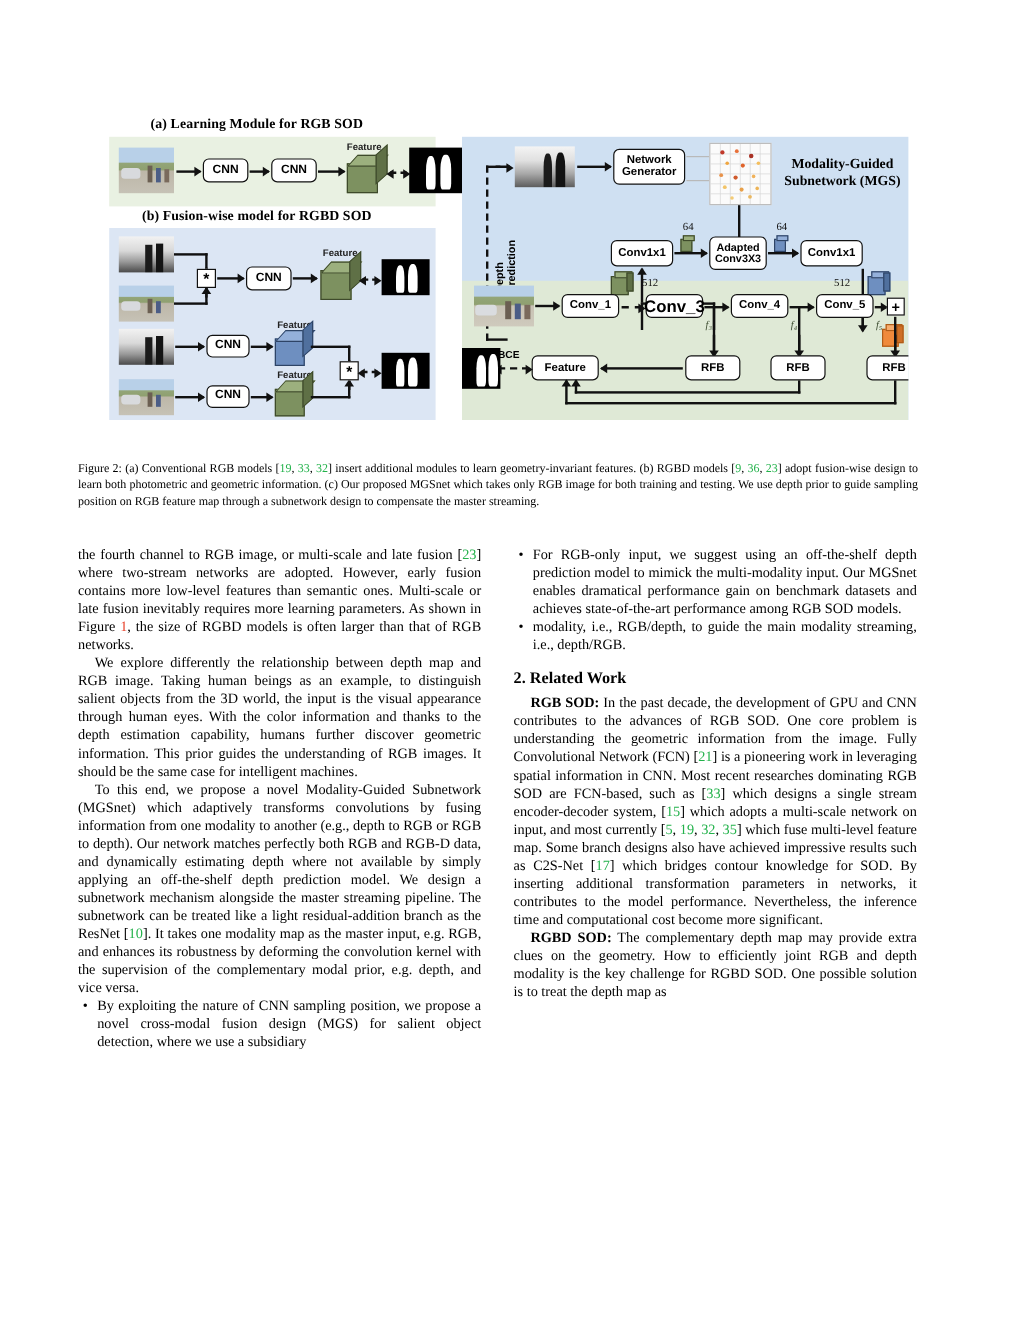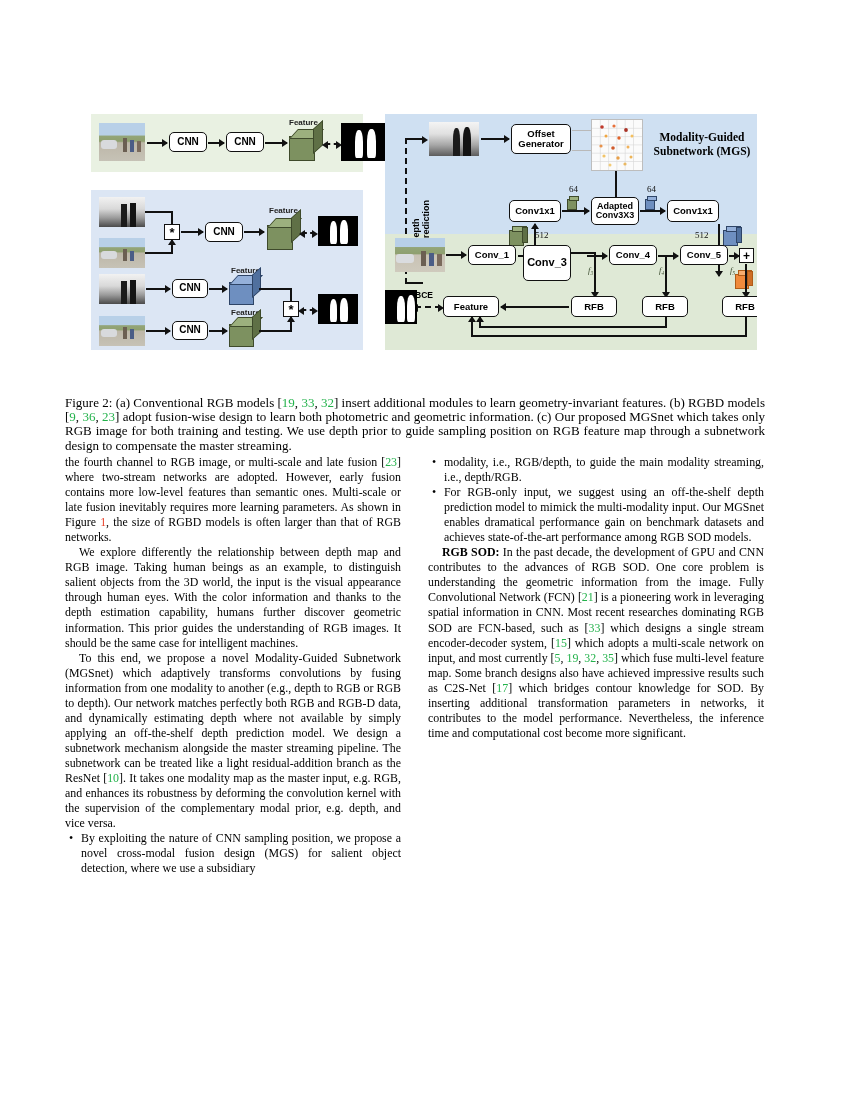--- a/index.html
+++ b/index.html
@@ -249,25 +249,24 @@
     border: 1px solid #bdbdbd;
   }
 
   
   .caption {
     position: absolute;
     left: 65px;
     top: 384px;
     width: 700px;
     font-family: "Liberation Serif", serif;
-    font-size: 13px;
+    font-size: 10px;
     line-height: 14.2px;
     text-align: justify;
     text-justify: inter-word;
-    margin-top: 12px;
   }
   .ref-g { color: #23b24b; }
   .ref-r { color: #e8412a; }
 
   
   .col {
     position: absolute;
     top: 455px;
     width: 336px;
     font-family: "Liberation Serif", serif;
@@ -306,20 +305,21 @@
   }
   .bold-lead { font-weight: bold; }
 </style>
 </head>
 <body>
 
 <div class="page">
 
   <div class="figure-area">
 
+    <div class="panel-title panel-a-title">(a)  Learning Module for RGB SOD</div>
     <div class="panel-a">
       <div class="photo" style="left:8px; top:9px; width:46px; height:38px;
                   background:linear-gradient(#b8d0e8 0%,#b8d0e8 32%,#93a578 34%,#8fa070 48%,#bdb7a8 52%,#c6c2b6 100%);">
         <div style="position:absolute;left:2px;top:17px;width:16px;height:9px;background:#d8dadd;border-radius:3px;"></div>
         <div style="position:absolute;left:24px;top:15px;width:4px;height:14px;background:#6b5f52;"></div>
         <div style="position:absolute;left:31px;top:17px;width:4px;height:12px;background:#4b5d86;"></div>
         <div style="position:absolute;left:38px;top:18px;width:4px;height:11px;background:#7a6a5c;"></div>
       </div>
       <div class="arrow-h" style="left:56px; top:28px; width:20px;"></div>
       <div class="nbox" style="left:78px; top:18px; width:38px; height:20px; font-size:10px;">CNN</div>
@@ -333,20 +333,21 @@
         <div class="cube-top" style="left:0; top:0; width:24px; height:8px; background:#9cb07e; border:1px solid #3e4a2b; transform:skewX(-42deg); transform-origin:bottom left;"></div>
         <div class="cube-side" style="left:24px; top:0px; width:8px; height:23px; background:#5f7046; border:1px solid #3e4a2b; transform:skewY(-42deg); transform-origin:top left;"></div>
       </div>
       <div class="dash-h lhead" style="left:234px; top:29px; width:14px;"></div>
       <div class="mask" style="left:250px; top:9px; width:46px; height:38px;">
         <div class="p1" style="left:14px; top:7px; width:8px; height:28px;"></div>
         <div class="p2" style="left:26px; top:6px; width:9px; height:29px;"></div>
       </div>
     </div>
 
+    <div class="panel-title panel-b-title">(b)  Fusion-wise model for RGBD SOD</div>
     <div class="panel-b">
 
       <div class="photo" style="left:8px; top:7px; width:46px; height:30px;
                   background:linear-gradient(#f2f2f2 0%,#d9d9d9 40%,#9a9a9a 70%,#4a4a4a 100%);">
         <div style="position:absolute;left:22px;top:7px;width:6px;height:23px;background:#1b1b1b;"></div>
         <div style="position:absolute;left:31px;top:6px;width:6px;height:24px;background:#141414;"></div>
       </div>
       <div class="photo" style="left:8px; top:48px; width:46px; height:30px;
                   background:linear-gradient(#b8d0e8 0%,#b8d0e8 30%,#93a578 32%,#8fa070 46%,#bdb7a8 50%,#c6c2b6 100%);">
         <div style="position:absolute;left:2px;top:13px;width:16px;height:8px;background:#d8dadd;border-radius:3px;"></div>
@@ -431,21 +432,21 @@
       </div>
 
       <div class="photo" style="left:44px; top:8px; width:50px; height:34px;
                   background:linear-gradient(#f4f4f4 0%,#e0e0e0 35%,#a6a6a6 68%,#5c5c5c 100%);">
         <div style="position:absolute;left:24px;top:6px;width:7px;height:28px;background:#1b1b1b;border-radius:40% 40% 0 0;"></div>
         <div style="position:absolute;left:34px;top:5px;width:8px;height:29px;background:#131313;border-radius:40% 40% 0 0;"></div>
       </div>
       <div class="arrow-h" style="left:96px; top:24px; width:28px;"></div>
 
       <div class="nbox" style="left:126px; top:10px; width:60px; height:30px; font-size:9.5px; flex-direction:column;">
-        <span>Offset</span>
+        <span>Network</span>
         <span>Generator</span>
       </div>
       <div class="line-h" style="left:187px; top:16px; width:19px; height:1px; background:#b9b9b9;"></div>
       <div class="line-h" style="left:187px; top:36px; width:19px; height:1px; background:#b9b9b9;"></div>
 
       <div class="offset-grid" style="left:206px; top:5px; width:50px; height:50px;">
         <svg width="50" height="50" viewBox="0 0 50 50">
           <g stroke="#d6d6d6" stroke-width="0.6">
             <line x1="0" y1="8.3" x2="50" y2="8.3"></line>
               <line x1="0" y1="16.6" x2="50" y2="16.6"></line>
@@ -525,21 +526,21 @@
       <div class="photo" style="left:10px; top:124px; width:50px; height:34px;
                   background:linear-gradient(#b8d0e8 0%,#b8d0e8 26%,#93a578 28%,#8fa070 46%,#c8c2b4 50%,#cfcabd 100%);">
         <div style="position:absolute;left:1px;top:16px;width:18px;height:9px;background:#dadcdf;border-radius:3px;"></div>
         <div style="position:absolute;left:26px;top:13px;width:5px;height:15px;background:#6b5f52;"></div>
         <div style="position:absolute;left:34px;top:15px;width:5px;height:13px;background:#4b5d86;"></div>
         <div style="position:absolute;left:42px;top:16px;width:5px;height:12px;background:#7a6a5c;"></div>
       </div>
       <div class="arrow-h" style="left:61px; top:140px; width:20px;"></div>
       <div class="nbox" style="left:83px; top:131px; width:48px; height:20px; font-size:9.5px;">Conv_1</div>
       <div class="dash-h" style="left:133px; top:141px; width:17px;"></div>
-      <div class="nbox" style="left:138px; top:131px; width:48px; height:36px; font-size:11px;">Conv_3</div>
+      <div class="nbox" style="left:153px; top:131px; width:48px; height:20px; font-size:14px;">Conv_3</div>
       <div class="fsub" style="left:203px; top:151px;">f₃</div>
       <div class="arrow-h" style="left:202px; top:141px; width:20px;"></div>
       <div class="nbox" style="left:224px; top:131px; width:48px; height:20px; font-size:9.5px;">Conv_4</div>
       <div class="fsub" style="left:274px; top:151px;">f₄</div>
       <div class="arrow-h" style="left:273px; top:141px; width:20px;"></div>
       <div class="nbox" style="left:295px; top:131px; width:48px; height:20px; font-size:9.5px;">Conv_5</div>
       <div class="fsub" style="left:345px; top:151px;text-align:right;">f₅</div>
       <div class="arrow-h" style="left:344px; top:141px; width:10px;"></div>
       <div class="plus-box" style="left:326px; top:134px; left:354px;">+</div>
       <div style="position:absolute; left:350px; top:156px; width:16px; height:17px;">
@@ -584,21 +585,23 @@
     <p class="noind"><span>the fourth channel to RGB image, or multi-scale and late fusion [</span><span class="ref-g">23</span><span>] where two-stream networks are adopted. However, early fusion contains more low-level features than semantic ones. Multi-scale or late fusion inevitably requires more learning parameters. As shown in Figure </span><span class="ref-r">1</span><span>, the size of RGBD models is often larger than that of RGB networks.</span></p>
     <p>We explore differently the relationship between depth map and RGB image. Taking human beings as an example, to distinguish salient objects from the 3D world, the input is the visual appearance through human eyes. With the color information and thanks to the depth estimation capability, humans further discover geometric information. This prior guides the understanding of RGB images. It should be the same case for intelligent machines.</p>
     <p><span>To this end, we propose a novel Modality-Guided Subnetwork (MGSnet) which adaptively transforms convolutions by fusing information from one modality to another (e.g., depth to RGB or RGB to depth). Our network matches perfectly both RGB and RGB-D data, and dynamically estimating depth where not available by simply applying an off-the-shelf depth prediction model. We design a subnetwork mechanism alongside the master streaming pipeline. The subnetwork can be treated like a light residual-addition branch as the ResNet [</span><span class="ref-g">10</span><span>]. It takes one modality map as the master input, e.g. RGB, and enhances its robustness by deforming the convolution kernel with the supervision of the complementary modal prior, e.g. depth, and vice versa.</span></p>
     <ul class="bullets">
       <li>By exploiting the nature of CNN sampling position, we propose a novel cross-modal fusion design (MGS) for salient object detection, where we use a subsidiary</li>
     </ul>
   </div>
 
   <div class="col col-right">
     <ul class="bullets">
+      <li>For RGB-only input, we suggest using an off-the-shelf depth prediction model to mimick the multi-modality input. Our MGSnet enables dramatical performance gain on benchmark datasets and achieves state-of-the-art performance among RGB SOD models.</li>
       <li style="padding-left:16px;">
         <span>modality, i.e., RGB/depth, to guide the main modality streaming, i.e., depth/RGB.</span>
       </li>
-      <li>For RGB-only input, we suggest using an off-the-shelf depth prediction model to mimick the multi-modality input. Our MGSnet enables dramatical performance gain on benchmark datasets and achieves state-of-the-art performance among RGB SOD models.</li>
     </ul>
+    <h2 class="section">2. Related Work</h2>
     <p><span class="bold-lead">RGB SOD:</span><span> In the past decade, the development of GPU and CNN contributes to the advances of RGB SOD. One core problem is understanding the geometric information from the image. Fully Convolutional Network (FCN) [</span><span class="ref-g">21</span><span>] is a pioneering work in leveraging spatial information in CNN. Most recent researches dominating RGB SOD are FCN-based, such as [</span><span class="ref-g">33</span><span>] which designs a single stream encoder-decoder system, [</span><span class="ref-g">15</span><span>] which adopts a multi-scale network on input, and most currently [</span><span class="ref-g">5</span>, <span class="ref-g">19</span>, <span class="ref-g">32</span>, <span class="ref-g">35</span><span>] which fuse multi-level feature map. Some branch designs also have achieved impressive results such as C2S-Net [</span><span class="ref-g">17</span><span>] which bridges contour knowledge for SOD. By inserting additional transformation parameters in networks, it contributes to the model performance. Nevertheless, the inference time and computational cost become more significant.</span></p>
+    <p><span class="bold-lead">RGBD SOD:</span><span> The complementary depth map may provide extra clues on the geometry. How to efficiently joint RGB and depth modality is the key challenge for RGBD SOD. One possible solution is to treat the depth map as</span></p>
   </div>
 
 </div>
 
 </body></html>

